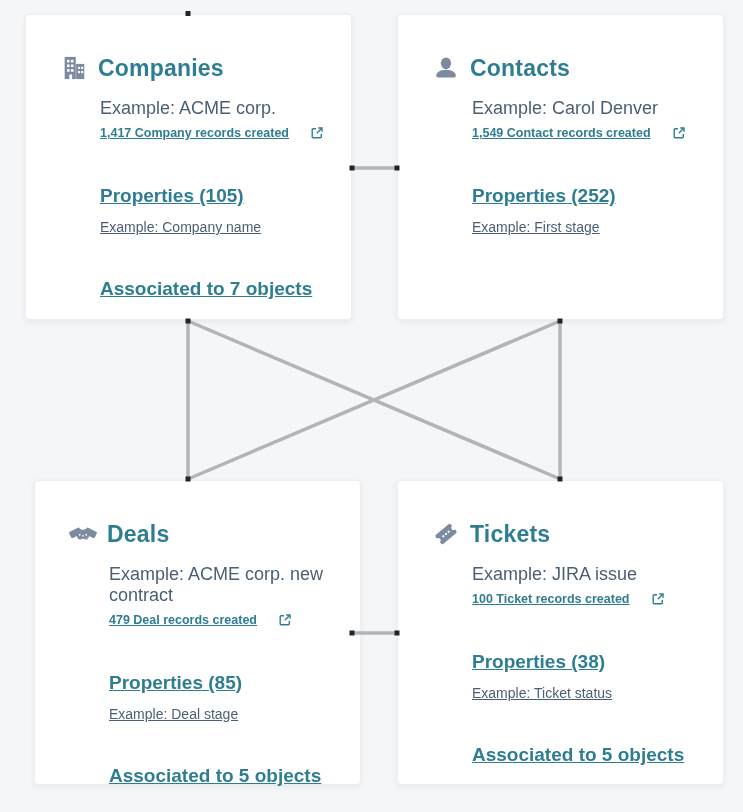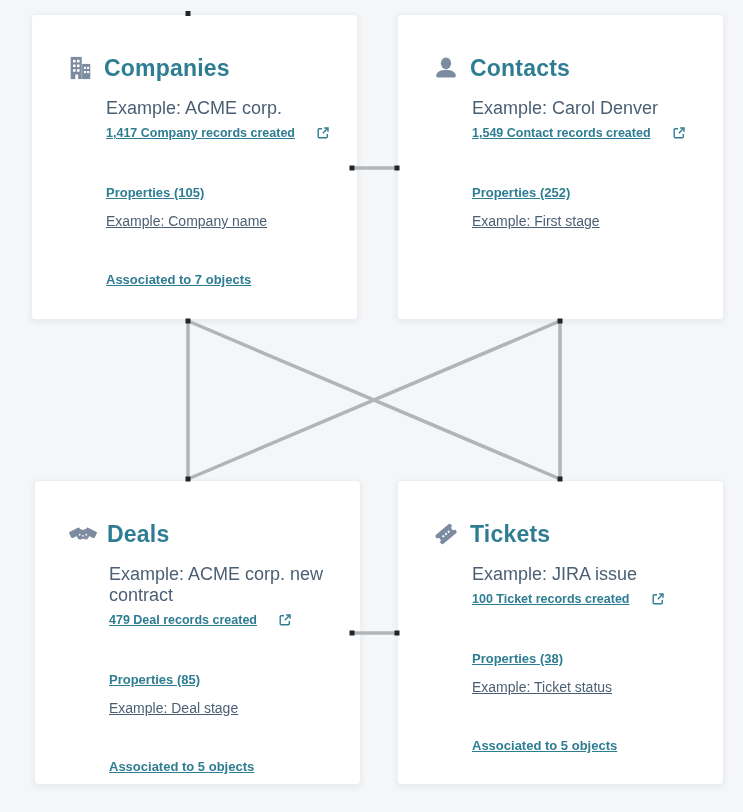--- a/index.html
+++ b/index.html
@@ -28,21 +28,21 @@
     margin:0;font-size:23px;font-weight:bold;color:#2e7d92;letter-spacing:.2px;
   }
   .example{margin-top:15px;font-size:18px;color:#4b5f74;}
   .records-row{margin-top:7px;display:flex;align-items:center;gap:22px;}
   .records-link{
     font-size:12.5px;font-weight:bold;color:#2e7d92;text-decoration:underline;cursor:pointer;
   }
   .ext-icon{display:inline-flex;}
   .ext-icon svg{width:12px;height:12px;display:block;}
   .section-link{
-    display:inline-block;font-size:13px;font-weight:bold;color:#2e7d92;
+    display:inline-block;font-size:19px;font-weight:bold;color:#2e7d92;
     text-decoration:underline;cursor:pointer;
   }
   .properties{margin-top:45px;}
   .prop-example{margin-top:12px;font-size:14px;text-decoration:underline;}
   .associated{margin-top:43px;}
   a{-webkit-tap-highlight-color:transparent;}
 </style>
 </head>
 <body>
 
@@ -63,21 +63,21 @@
       <rect x="394.5" y="165.5" width="5" height="5"></rect>
       <rect x="349.5" y="630.5" width="5" height="5"></rect>
       <rect x="394.5" y="630.5" width="5" height="5"></rect>
       <rect x="185.5" y="318.5" width="5" height="5"></rect>
       <rect x="557.5" y="318.5" width="5" height="5"></rect>
       <rect x="185.5" y="476.5" width="5" height="5"></rect>
       <rect x="557.5" y="476.5" width="5" height="5"></rect>
     </g>
   </svg>
 
-  <div class="card" style="left:31px;top:14px;height:306px;">
+  <div class="card" style="left:25px;top:14px;height:306px;">
     <div class="card-header">
       <span class="obj-icon">
         <svg viewBox="0 0 24 24">
           <g fill="#7d8ba1">
             <rect x="4" y="2.5" width="9.5" height="19"></rect>
             <rect x="13.8" y="8.5" width="7" height="13"></rect>
           </g>
           <g fill="#ffffff">
             <rect x="6" y="5" width="2.2" height="2.2"></rect>
               <rect x="9.4" y="5" width="2.2" height="2.2"></rect>

